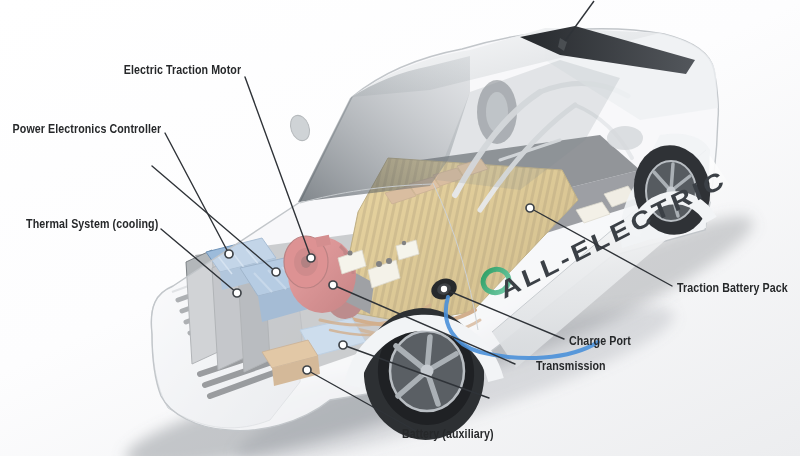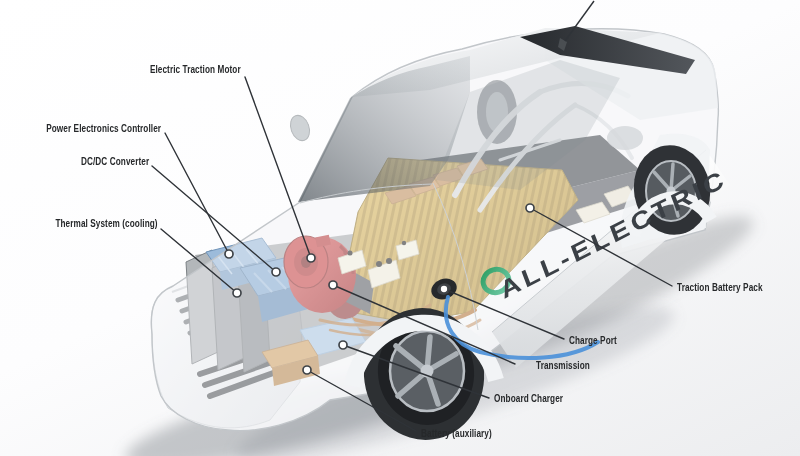--- a/index.html
+++ b/index.html
@@ -3,21 +3,21 @@
 <meta charset="utf-8">
 <style>
   html,body{margin:0;padding:0;background:#fff;}
   .stage{
     position:relative;width:800px;height:456px;overflow:hidden;
     background:linear-gradient(155deg,#ffffff 0%,#fdfdfe 45%,#ecedef 100%);
     font-family:"Liberation Sans",sans-serif;
   }
   .stage svg{position:absolute;left:0;top:0;}
   .label{
-    position:absolute;font-size:10px;font-weight:600;color:#26282a;
+    position:absolute;font-size:13px;font-weight:600;color:#26282a;
     white-space:nowrap;letter-spacing:.1px;line-height:16px;
   }
   .label>span{display:inline-block;transform:scaleX(.82);}
   .label.ra{text-align:right;}
   .label.ra>span{transform-origin:100% 50%;}
   .label.la>span{transform-origin:0 50%;}
 </style>
 </head>
 <body>
 
@@ -280,20 +280,18 @@
       <circle cx="530" cy="208" r="4"></circle>
       <circle cx="444" cy="289" r="4"></circle>
       <circle cx="333" cy="285" r="4"></circle>
       <circle cx="343" cy="345" r="4"></circle>
       <circle cx="307" cy="370" r="4"></circle>
     </g>
   </svg>
 
   <div class="label ra" style="right:559px;top:62px"><span>Electric Traction Motor</span></div>
   <div class="label ra" style="right:639px;top:121px"><span>Power Electronics Controller</span></div>
-  <div class="label ra" style="right:651px;top:154px"><span>DC/DC Converter</span></div>
   <div class="label ra" style="right:642px;top:216px"><span>Thermal System (cooling)</span></div>
   <div class="label la" style="left:677px;top:280px"><span>Traction Battery Pack</span></div>
   <div class="label la" style="left:569px;top:333px"><span>Charge Port</span></div>
   <div class="label la" style="left:536px;top:358px"><span>Transmission</span></div>
-  <div class="label la" style="left:494px;top:391px"><span>Onboard Charger</span></div>
-  <div class="label la" style="left:421px;top:426px"><span>Battery (auxiliary)</span></div>
+  <div class="label la" style="left:402px;top:426px"><span>Battery (auxiliary)</span></div>
 </div>
 
 </body></html>

